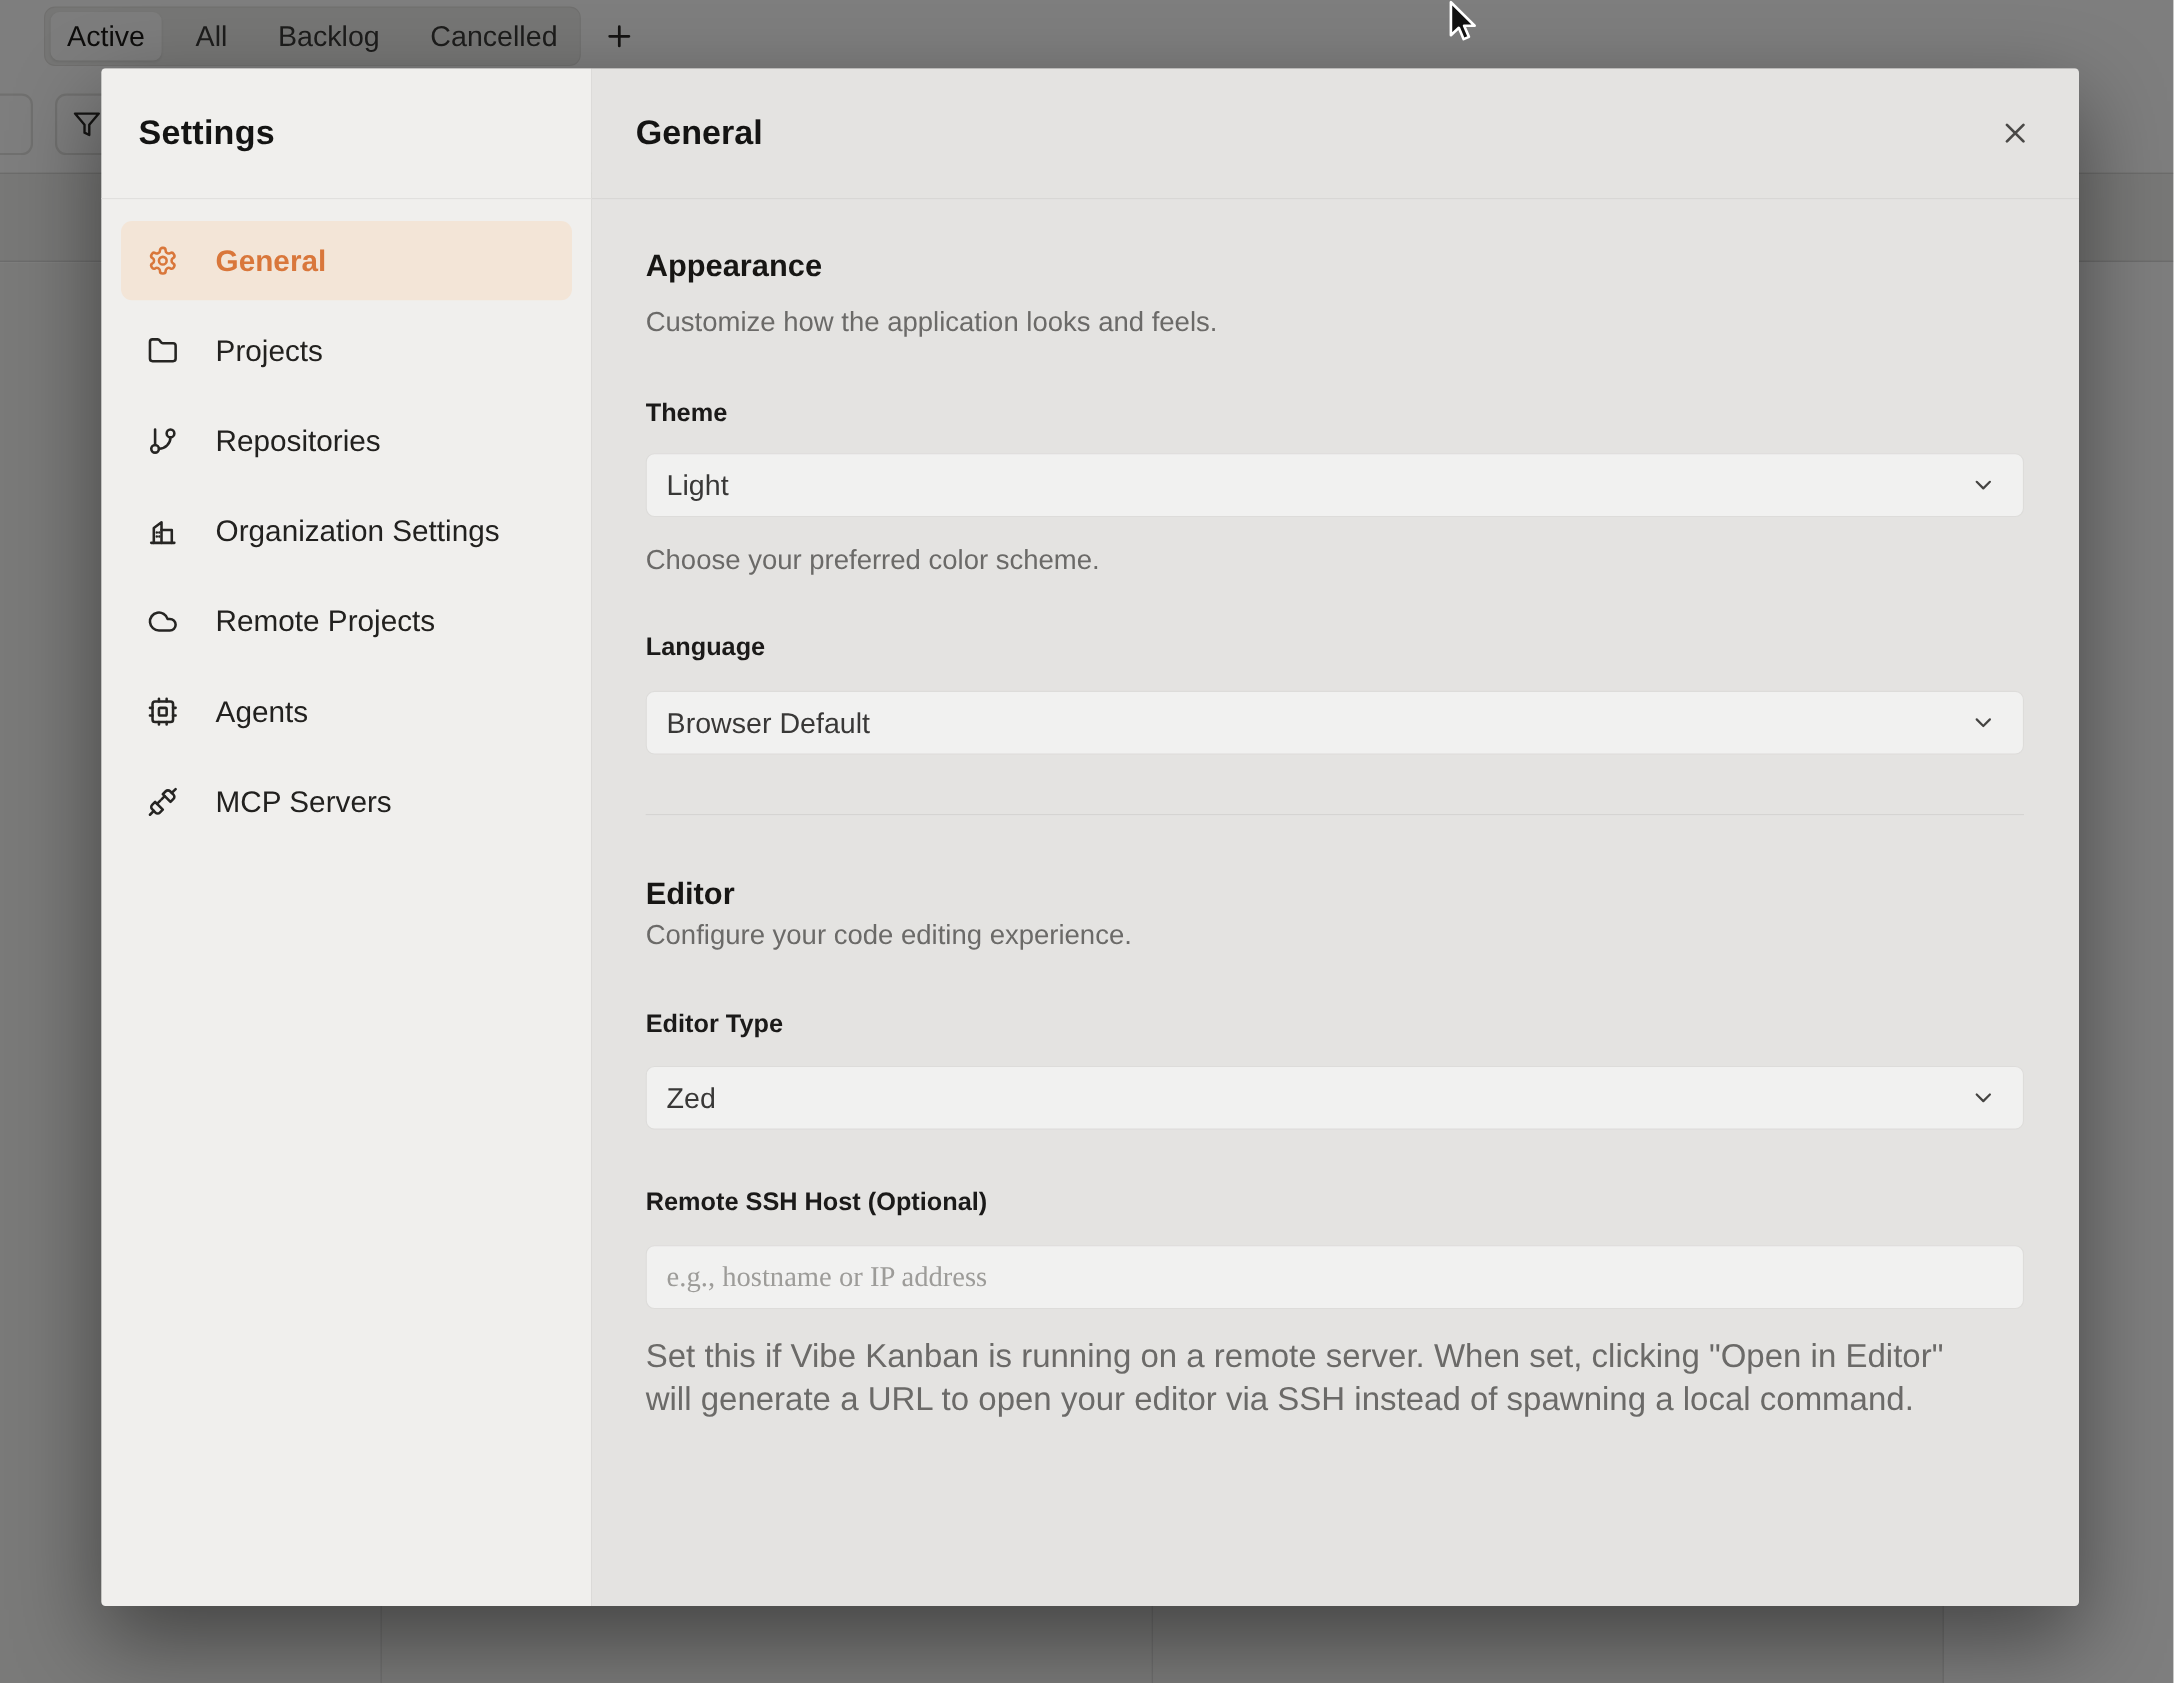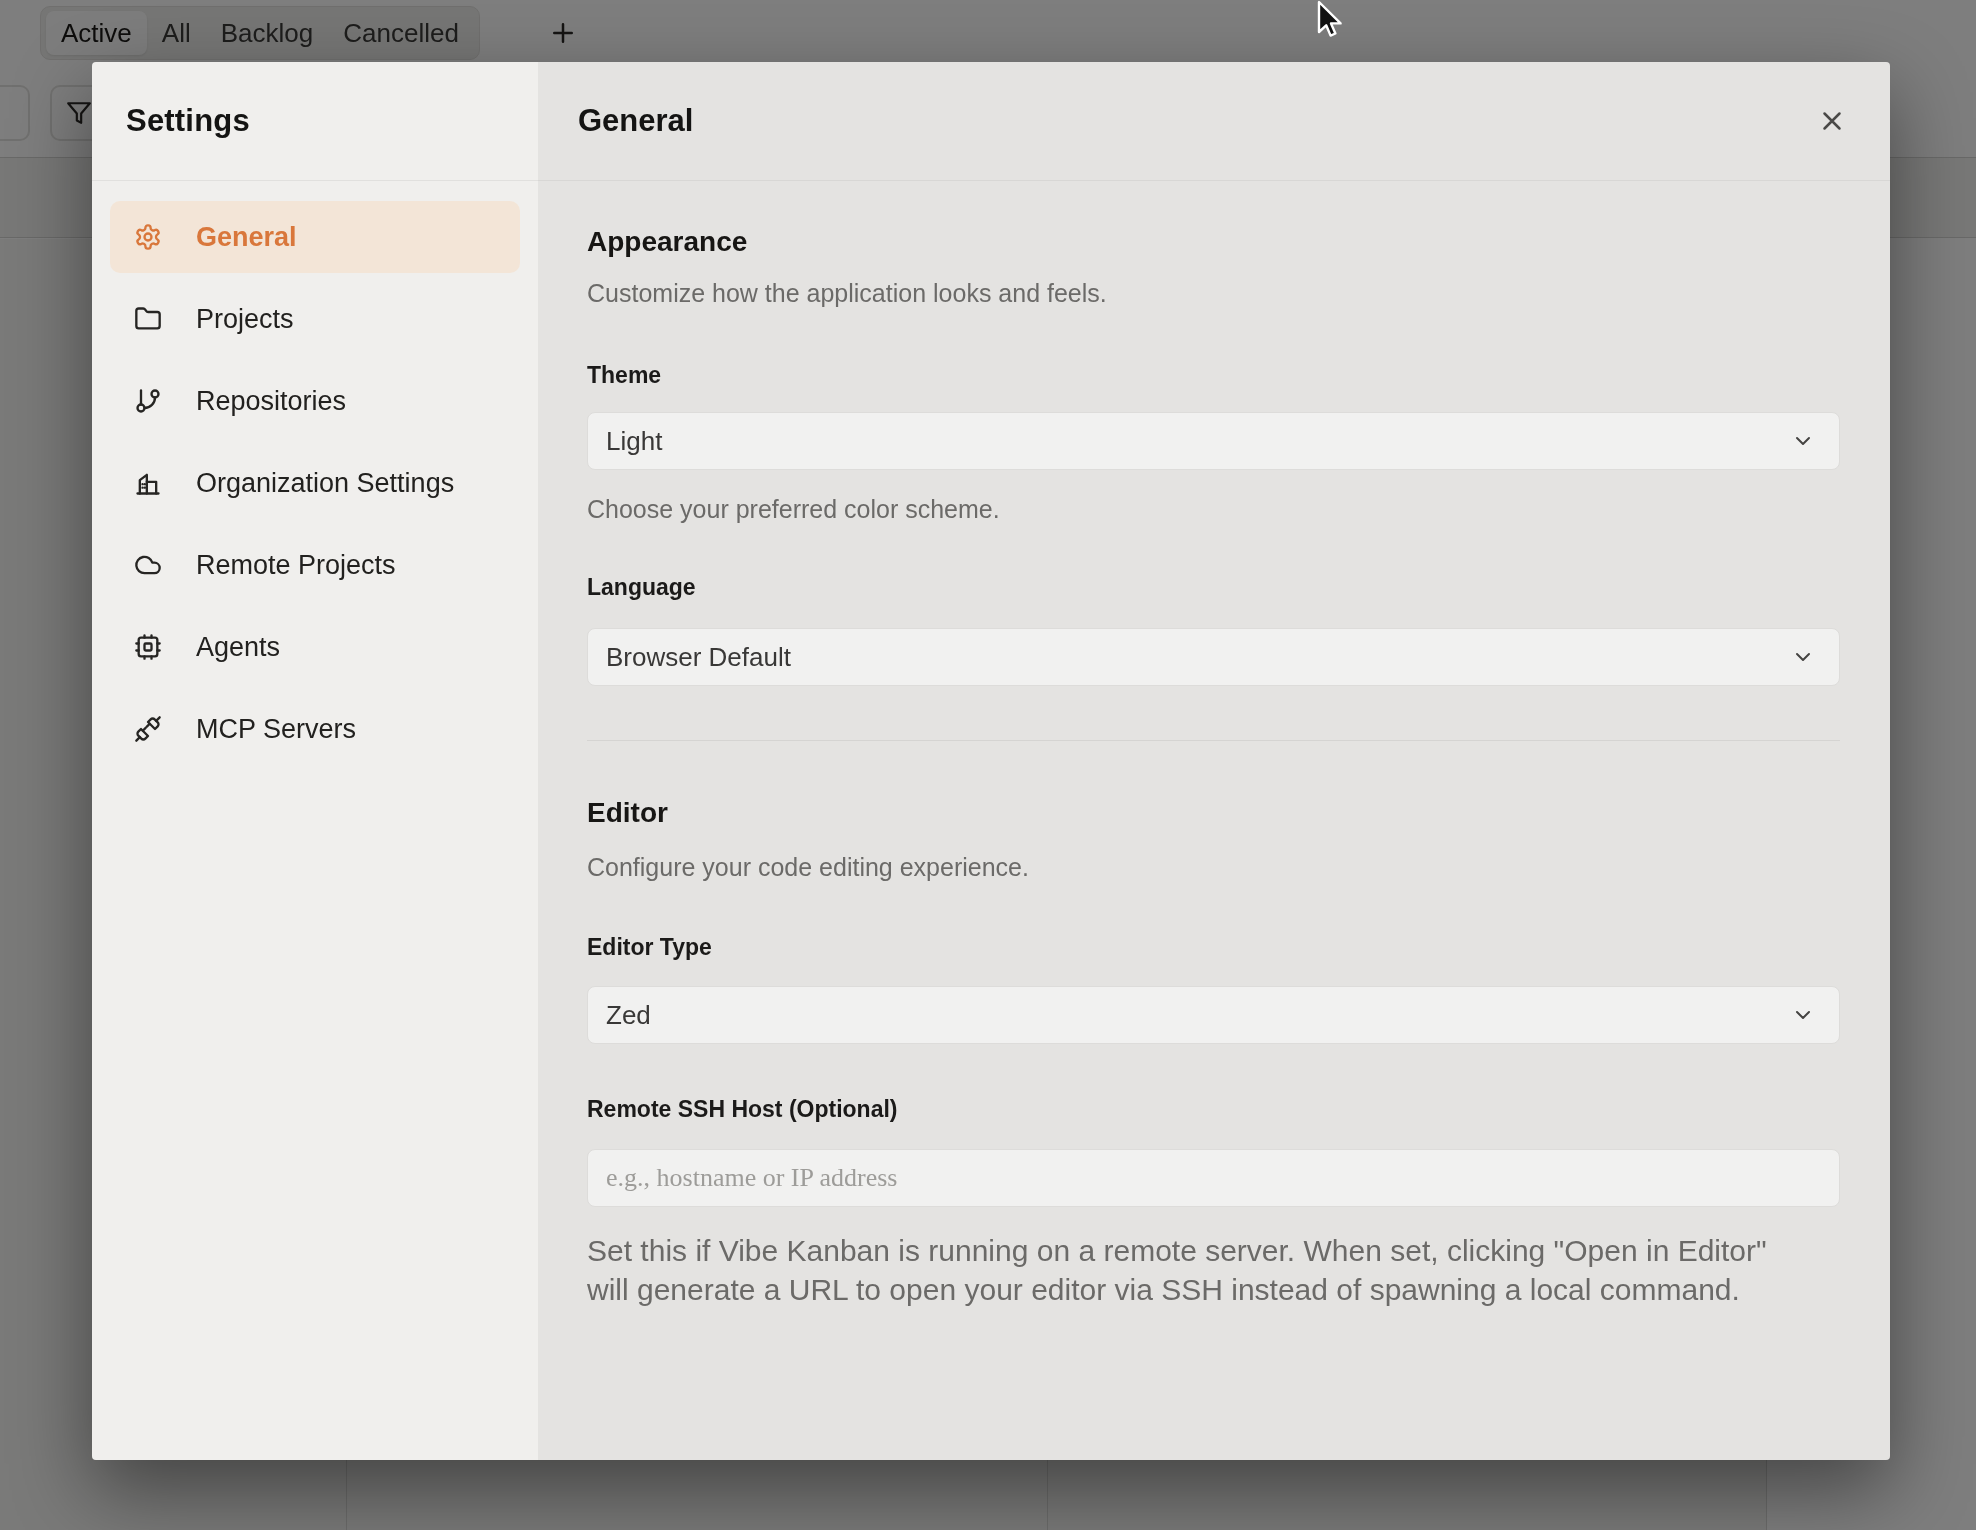--- a/index.html
+++ b/index.html
@@ -8,21 +8,21 @@
   }
   *{margin:0;padding:0;box-sizing:border-box;}
   html,body{width:1976px;height:1530px;overflow:hidden;}
   body{font-family:"Liberation Sans","DejaVu Sans",sans-serif;position:relative;background:#fdfdfc;}
 
   
   .page{position:absolute;inset:0;background:#fdfdfc;}
   .band-toolbar{position:absolute;left:0;right:0;top:157px;height:81px;background:#f0f0ee;border-top:1px solid #d3d3d1;border-bottom:1px solid #d3d3d1;}
   .columns-area{position:absolute;left:0;top:239px;width:1767px;bottom:0;background:#f5f5f3;}
   .col-divider{position:absolute;top:0;bottom:0;width:1px;background:#d8d8d6;}
-  .tabs-group{position:absolute;left:40px;top:6px;height:54px;background:#ececea;border:1px solid #e0dfdd;border-radius:10px;display:flex;align-items:center;padding:0 5px;}
+  .tabs-group{position:absolute;left:40px;top:6px;height:54px;background:#ececea;border:1px solid #e0dfdd;border-radius:10px;display:flex;align-items:center;padding:0 5px;gap:16px;}
   .tab{height:44px;display:flex;align-items:center;padding:0 15px;font-size:26px;color:#3b3a38;border-radius:8px;cursor:default;}
   .tab.active{background:#fbfbfa;color:#1c1b19;box-shadow:0 1px 2px rgba(0,0,0,.08);}
   .plus-btn{position:absolute;left:544px;top:14px;width:38px;height:38px;border:none;background:transparent;color:#2a2927;display:flex;align-items:center;justify-content:center;}
   .toolbar-btn{position:absolute;top:85px;height:56px;border:2px solid #e1e0de;border-radius:10px;background:transparent;color:#2a2927;display:flex;align-items:center;justify-content:center;}
   .toolbar-btn.partial{left:-18px;width:48px;}
   .toolbar-btn.filter{left:50px;width:58px;}
 
   
   .overlay{position:absolute;inset:0;background:rgba(0,0,0,0.5);}
 
@@ -54,21 +54,21 @@
   .selectbox .value{font-size:26px;color:#393837;flex:1;}
   .selectbox svg{width:24px;height:24px;stroke:#454442;stroke-width:2;fill:none;stroke-linecap:round;stroke-linejoin:round;flex:none;}
   .help{margin-top:23px;font-size:25px;line-height:32px;color:#6b6a68;}
   .textinput{margin-top:25px;height:58px;width:100%;background:#f1f1f0;border:1px solid #dddcda;border-radius:8px;padding:0 18px;font-size:26px;color:#393837;font-family:Liberation Serif, serif;outline:none;}
   .textinput::placeholder{color:#9d9c99;}
   .hr{border:none;border-top:1px solid #d5d4d2;margin-top:54px;}
 
   .mt-theme{margin-top:51px;}
   .mt-lang{margin-top:47px;}
   .mt-editor{margin-top:55px;}
-  .mt-desc2{margin-top:21px;}
+  .mt-desc2{margin-top:4px;}
   .mt-edtype{margin-top:49px;}
   .mt-select3{margin-top:24px;}
   .mt-help3{margin-top:22px;}
   .mt-ssh{margin-top:50px;}
   .ssh-help{margin-top:24px;font-size:30px;line-height:39px;color:#6b6a68;max-width:1200px;}
 
   .cursor{position:absolute;left:1316px;top:0;width:32px;height:44px;pointer-events:none;}
 </style>
 </head>
 <body>

